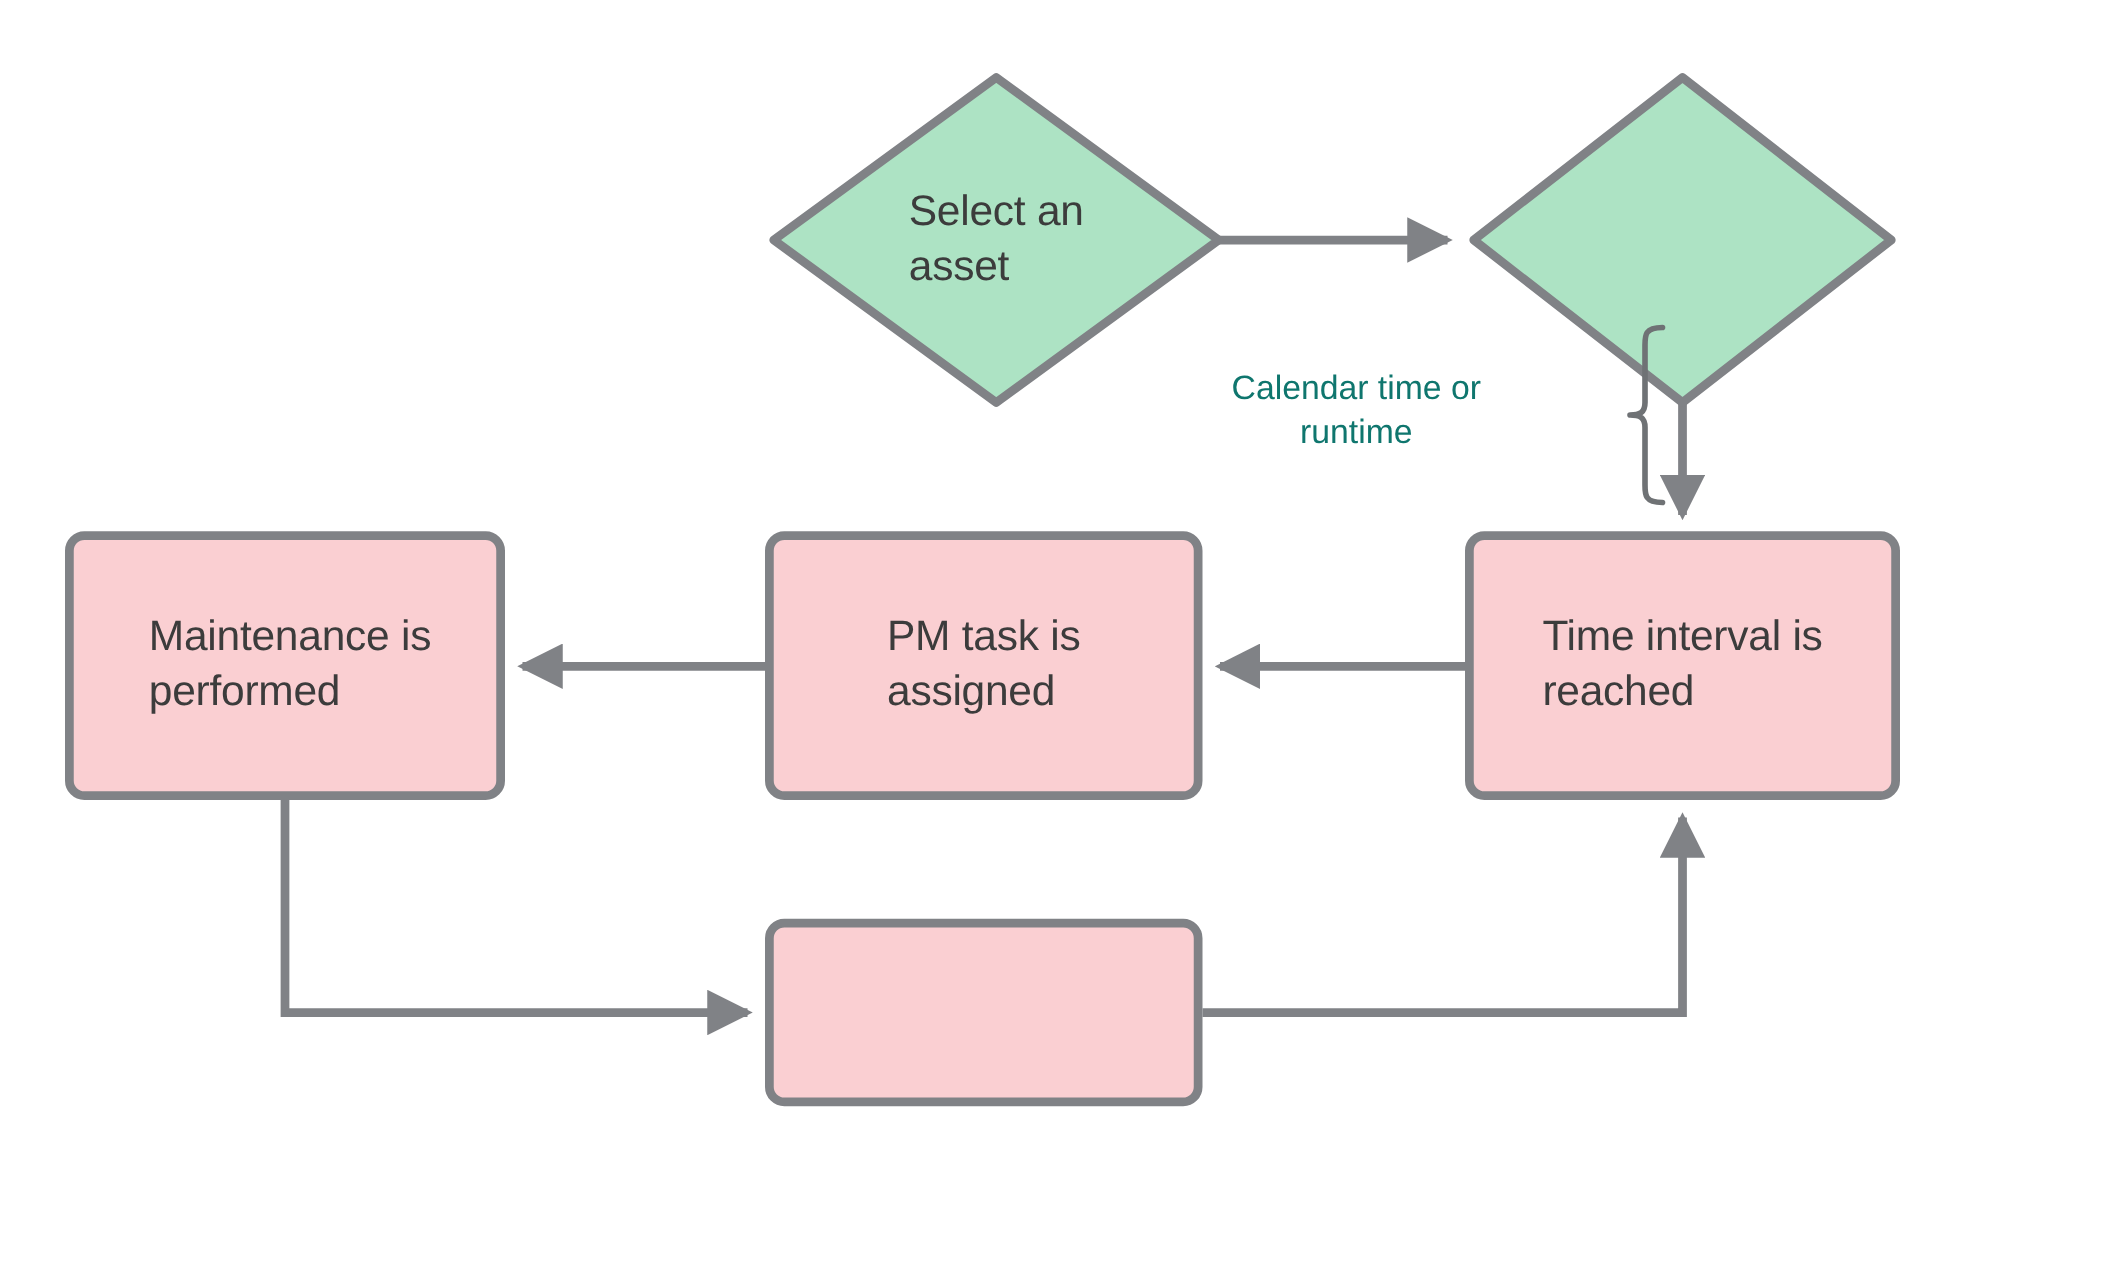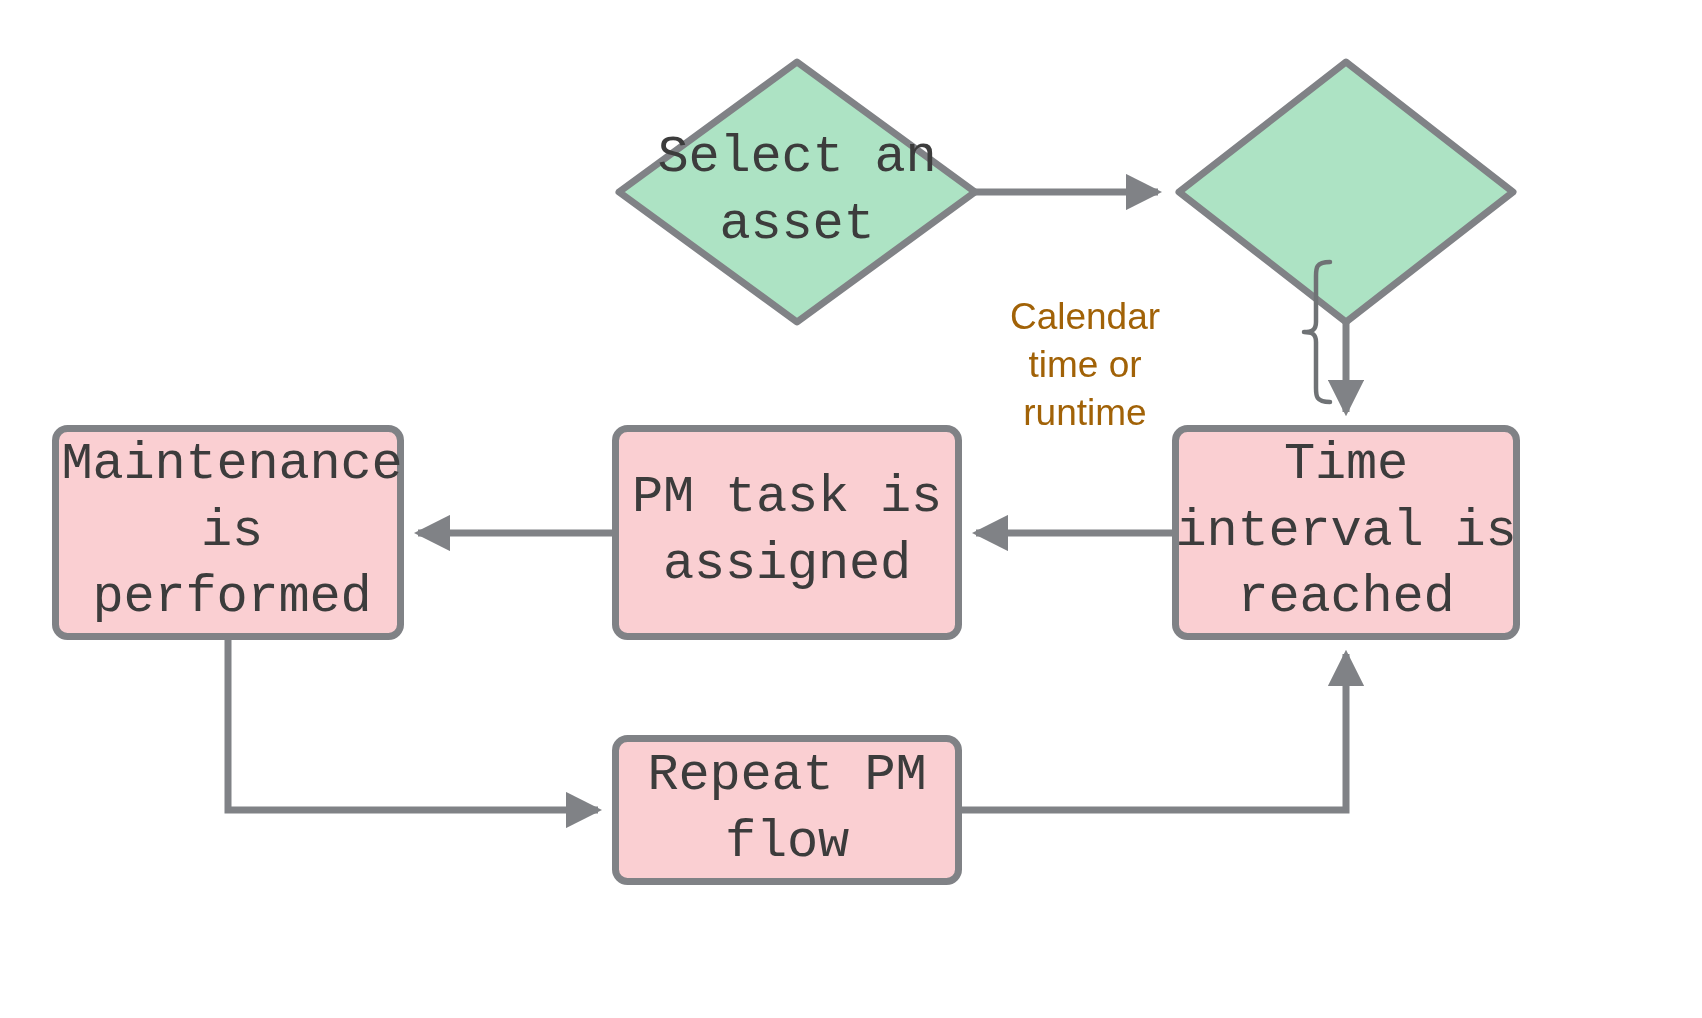--- a/index.html
+++ b/index.html
@@ -23,36 +23,36 @@
     left: 0;
     top: 0;
     width: 1702px;
     height: 1018px;
   }
   .node-label {
     position: absolute;
     display: flex;
     align-items: center;
     justify-content: center;
-    text-align: center;
+    text-align: left;
     color: #3c3c3c;
-    font-family: Liberation Mono, monospace;
-    font-size: 52px;
+    font-family: Liberation Sans, sans-serif;
+    font-size: 34px;
     line-height: 1.28;
     font-weight: 400;
     letter-spacing: -0.2px;
     white-space: pre-line;
     pointer-events: none;
   }
   .annotation-label {
     position: absolute;
     text-align: center;
-    color: #a16207;
+    color: #0f766e;
     font-family: "Liberation Sans", sans-serif;
-    font-size: 37px;
+    font-size: 27px;
     line-height: 1.3;
     white-space: pre-line;
   }
 </style>
 </head>
 <body>
 
 <div id="diagram-root">
 
   <svg id="flow-svg" viewBox="0 0 1702 1018" xmlns="http://www.w3.org/2000/svg">
@@ -110,18 +110,17 @@
 
   <div class="node-label" style="left:1172px; top:428px; width:348px; height:208px;">Time interval is
 reached</div>
 
   <div class="node-label" style="left:612px; top:428px; width:350px; height:208px;">PM task is
 assigned</div>
 
   <div class="node-label" style="left:52px; top:428px; width:360px; height:208px;">Maintenance is
 performed</div>
 
-  <div class="node-label" style="left:612px; top:738px; width:350px; height:143px;">Repeat PM flow</div>
 
   <div class="annotation-label" style="left:970px; top:293px; width:230px;">Calendar time or
 runtime</div>
 
 </div>
 
 </body></html>

